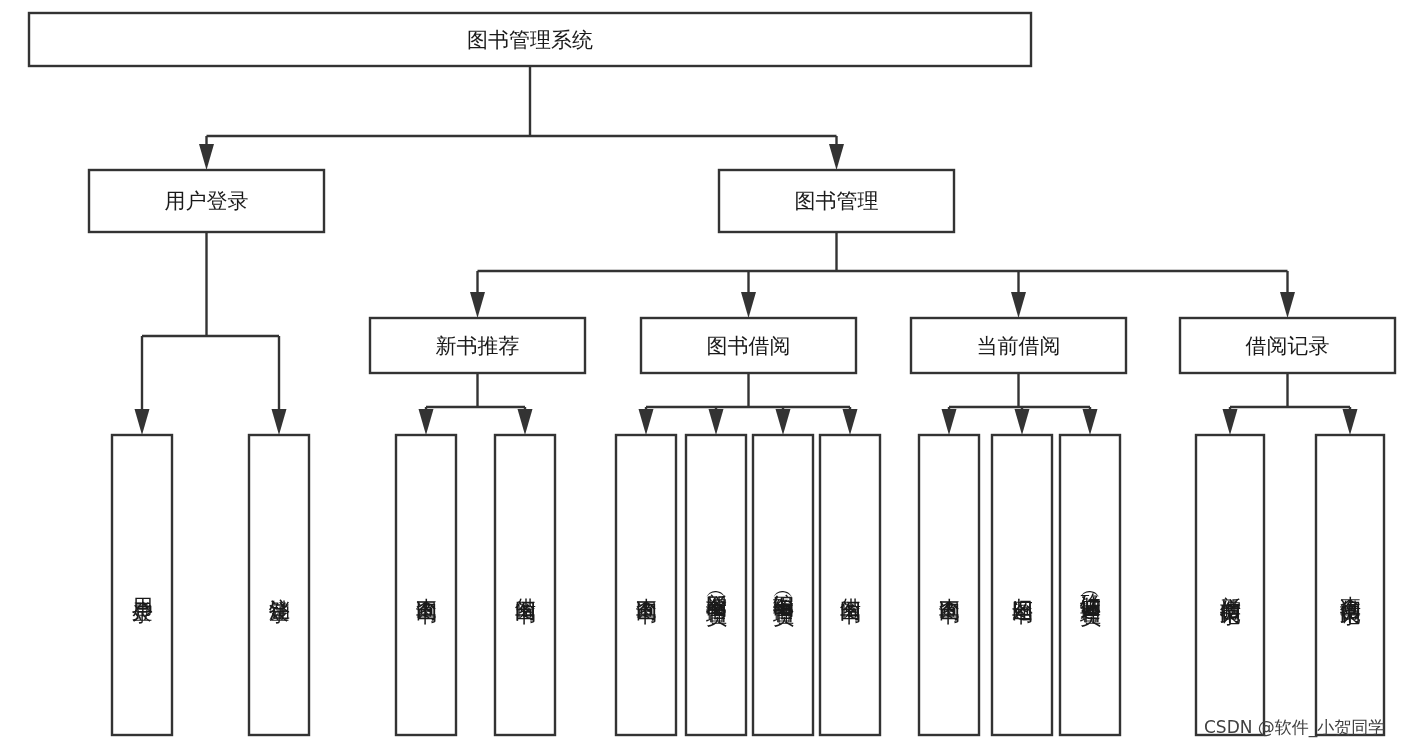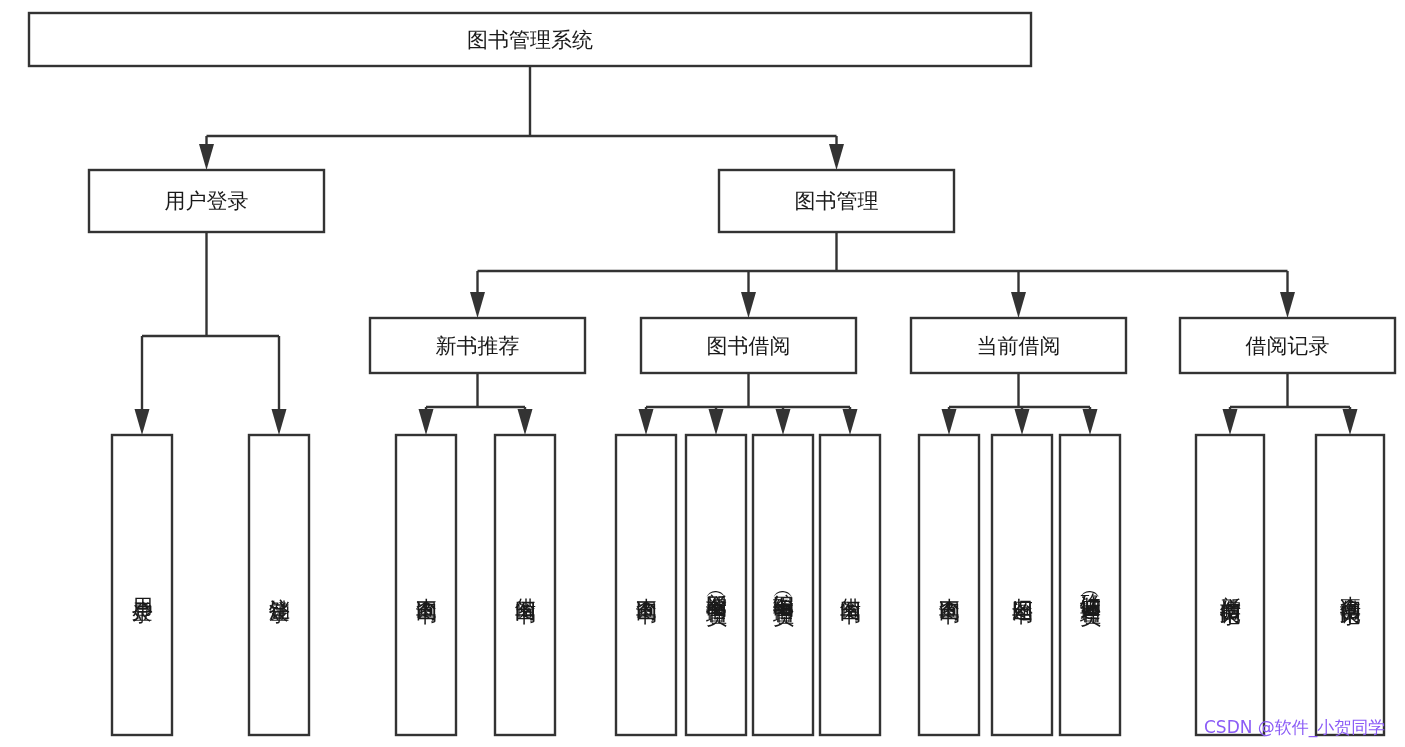--- a/index.html
+++ b/index.html
@@ -61,21 +61,21 @@
     display: flex;
     align-items: center;
     justify-content: center;
     white-space: nowrap;
     user-select: none;
   }
   .watermark {
     position: absolute;
     font-family: "DejaVu Sans", "Liberation Sans", sans-serif;
     font-size: 17px;
-    color: #8b5cf6;
+    color: #404040;
     white-space: nowrap;
     user-select: none;
   }
 </style>
 </head>
 <body>
 
 <div id="diagram-root">
   <svg class="diagram-canvas" viewBox="0 0 1405 747" xmlns="http://www.w3.org/2000/svg">
     <defs></defs>

